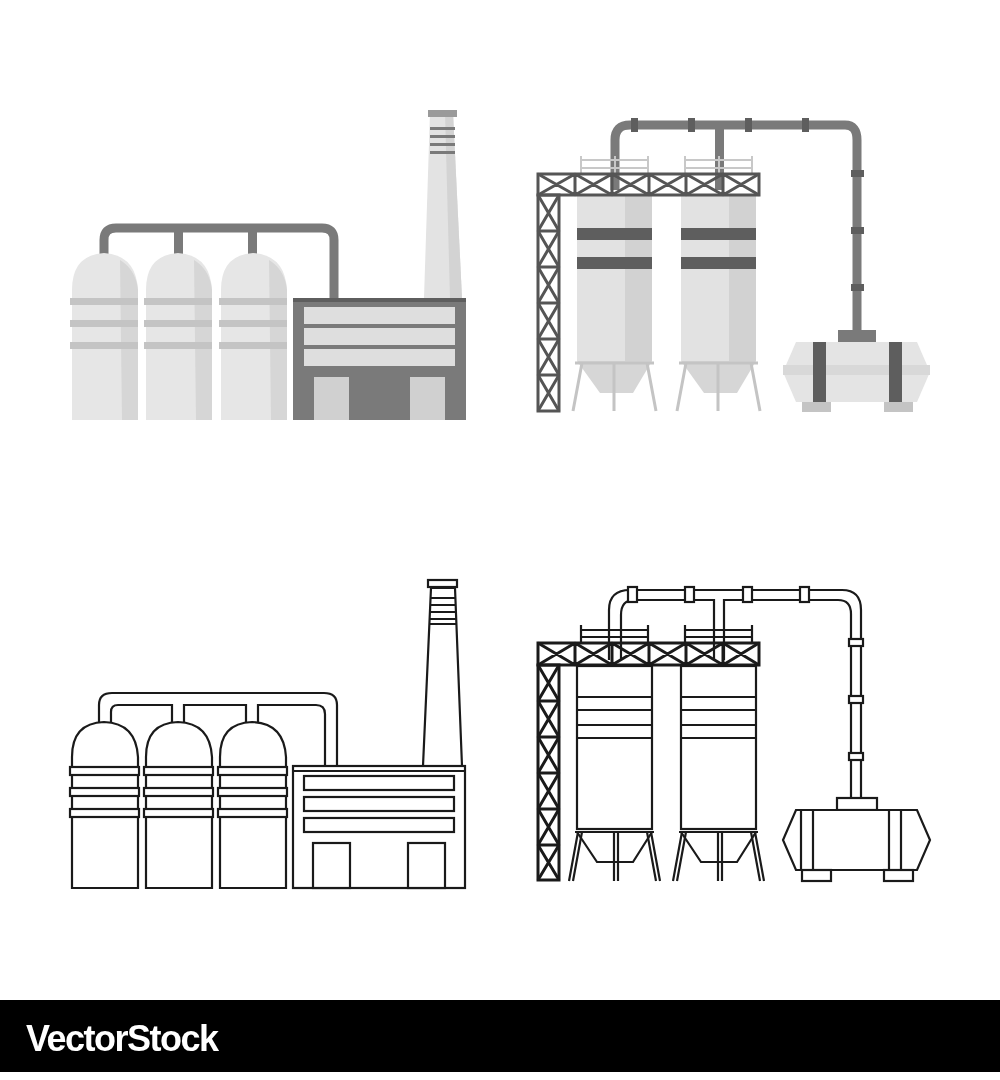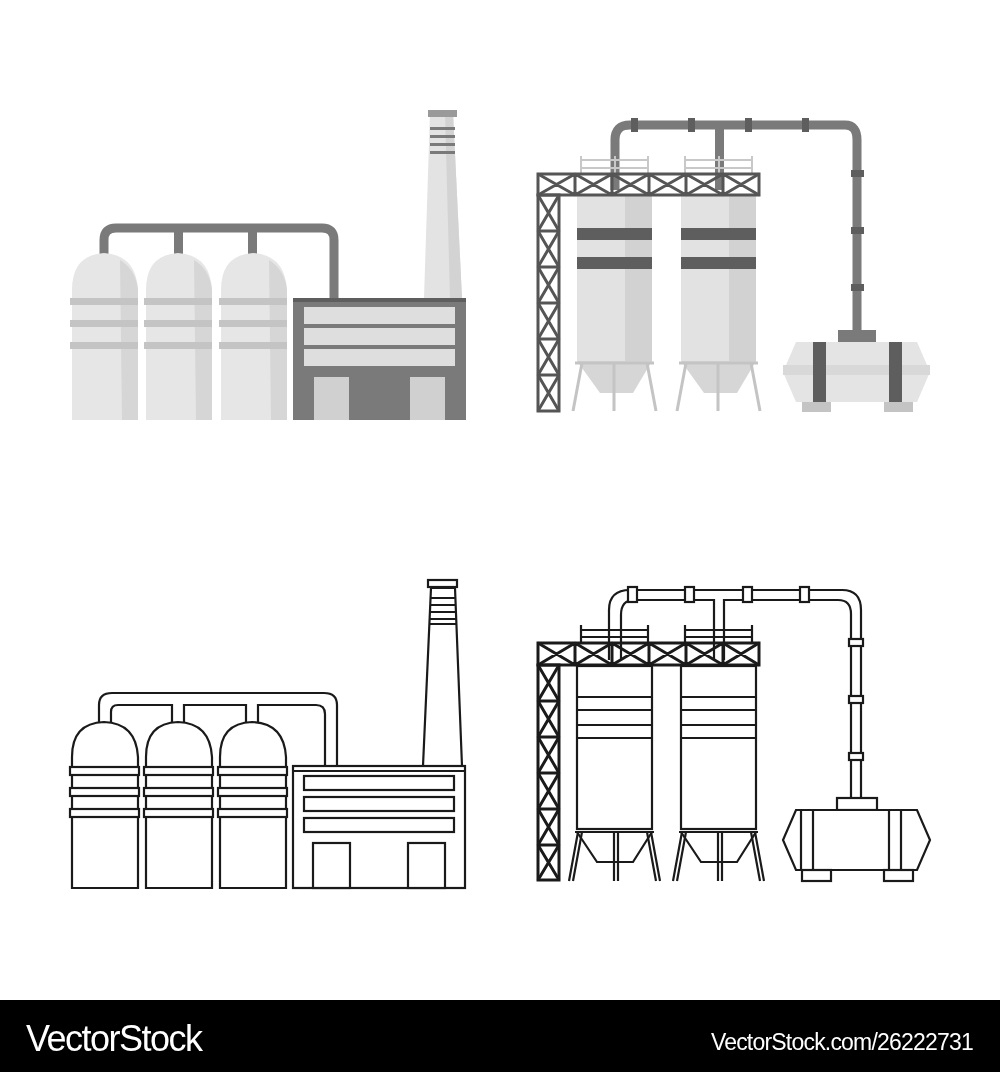--- a/index.html
+++ b/index.html
@@ -1,19 +1,19 @@
 <!DOCTYPE html>
 <html><head>
 <meta charset="utf-8">
 <style>
   html, body { margin: 0; padding: 0; background: #ffffff; }
   body { width: 1000px; height: 1080px; position: relative; overflow: hidden; font-family: "Liberation Sans", sans-serif; }
   .canvas { position: absolute; left: 0; top: 0; width: 1000px; height: 1000px; background: #ffffff; }
   .panel { position: absolute; }
-  .footer { position: absolute; left: 0; top: 1000px; width: 1000px; height: 72px; background: #000000; color: #ffffff; }
+  .footer { position: absolute; left: 0; top: 1000px; width: 1000px; height: 72px; background: #000000; color: #ffffff; font-weight: bold; }
   .footer .brand { position: absolute; left: 26px; top: 18px; font-size: 36px; letter-spacing: -1.5px; font-family: "Liberation Sans", sans-serif; }
   .footer .url { position: absolute; right: 27px; top: 29px; font-size: 23px; letter-spacing: -0.8px; font-family: "Liberation Sans", sans-serif; }
   svg { display: block; }
 </style>
 </head>
 <body>
 
 <div class="canvas">
 
   <div class="panel" style="left:60px;top:100px;">
@@ -192,14 +192,13 @@
         <rect x="282" y="300" width="29" height="11"></rect>
         <rect x="364" y="300" width="29" height="11"></rect>
       </g>
     </svg>
   </div>
 
 </div>
 
 <div class="footer">
   <span class="brand">VectorStock</span>
-  <span class="url">VectorStock.com/26222731</span>
 </div>
 
 </body></html>

